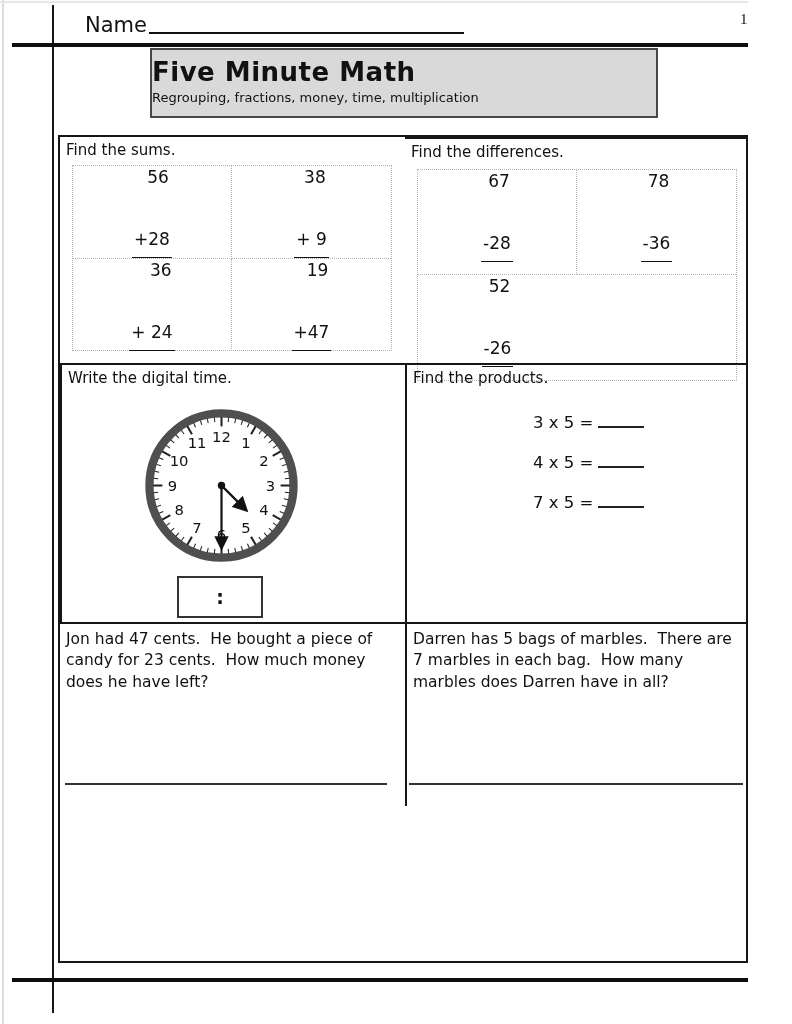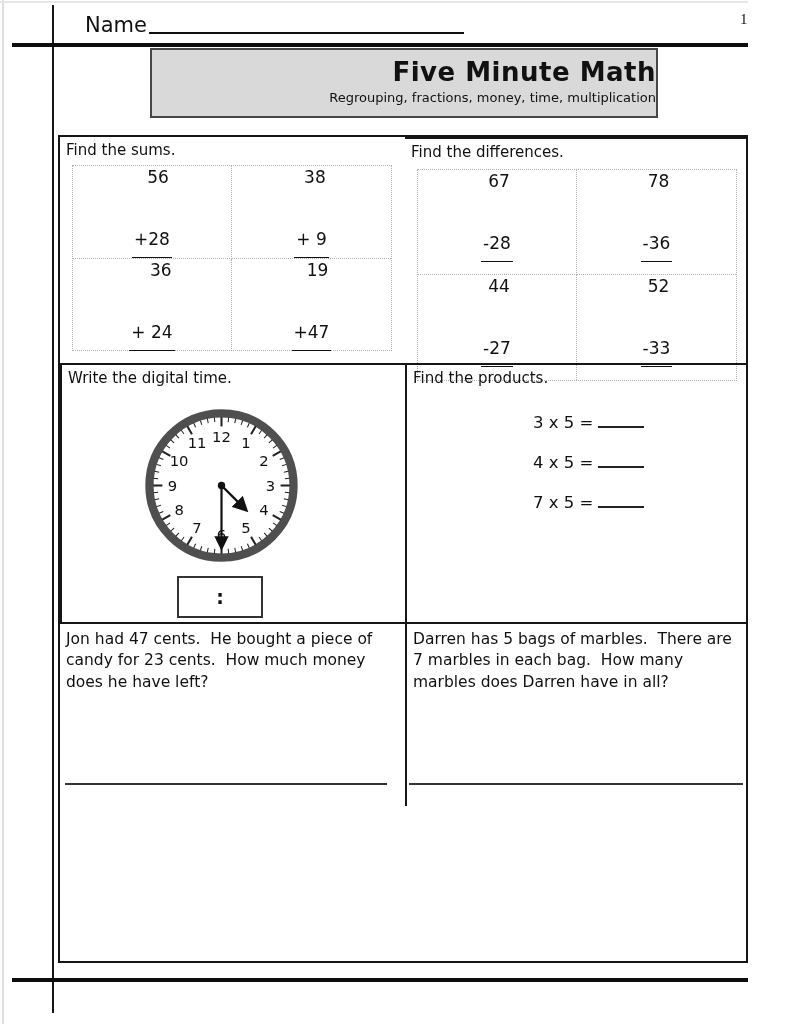--- a/index.html
+++ b/index.html
@@ -11,21 +11,21 @@
 
   .crop-vline { position:absolute; left:52px; top:5px; width:2px; height:1008px; background:#161616; }
   .rule-top    { position:absolute; left:12px; top:43px; width:768px; height:4px; background:#0e0e0e; }
   .rule-bottom { position:absolute; left:12px; top:978px; width:768px; height:4px; background:#0e0e0e; }
 
   .name-row { position:absolute; left:85px; top:13px; font-size:21px; display:flex; align-items:flex-end; }
   .name-line { display:inline-block; width:315px; height:2px; background:#111; margin:0 0 3px 2px; }
   .page-num { position:absolute; left:740px; top:11px; font-family:"Liberation Serif", serif; font-size:15px; }
 
   .title-box { position:absolute; left:150px; top:48px; width:508px; height:70px;
-               background:#d9d9d9; border:2px solid #474747; text-align:right; }
+               background:#d9d9d9; border:2px solid #474747; text-align:left; }
   .title-box h1 { font-size:26px; font-weight:600; margin-top:7px; letter-spacing:0.5px; }
   .title-box .subtitle { font-size:13px; margin-top:3px; }
 
   .sheet { position:absolute; left:58px; top:135px; width:690px; height:828px;
            border:2px solid #161616; display:grid;
            grid-template-columns:345px 341px; grid-template-rows:226px 259px 184px 155px; }
   .cell { position:relative; }
   .cell.col2 { border-left:2px solid #161616; }
   .cell.rowline { border-top:2px solid #161616; }
   .prompt { font-size:15px; padding:4px 6px 0 6px; }
@@ -124,25 +124,22 @@
 
     <div class="cell rowline">
       <div class="prompt">Find the differences.</div>
       <div class="mini-grid" style="top:30px; height:212px;">
         <div class="mini-cell bline rline">
           <div class="op-problem"><div class="top">67</div><div class="bottom">-28</div></div>
         </div>
         <div class="mini-cell bline">
           <div class="op-problem"><div class="top">78</div><div class="bottom">-36</div></div>
         </div>
-        <div class="mini-cell rline">
-          <div class="op-problem"><div class="top">44</div><div class="bottom">-27</div></div>
-        </div>
         <div class="mini-cell">
-          <div class="op-problem"><div class="top">52</div><div class="bottom">-33</div></div>
+          <div class="op-problem"><div class="top">52</div><div class="bottom">-26</div></div>
         </div>
       </div>
     </div>
 
     <div class="cell col2 rowline">
       <div class="prompt">Write the digital time.</div>
       <svg class="clock" viewBox="0 0 170 170">
         <defs>
           <marker id="arrow" viewBox="0 0 10 10" refX="7" refY="5" markerWidth="6.5" markerHeight="6.5" orient="auto-start-reverse">
             <path d="M0,0 L10,5 L0,10 z" fill="#111"></path>

